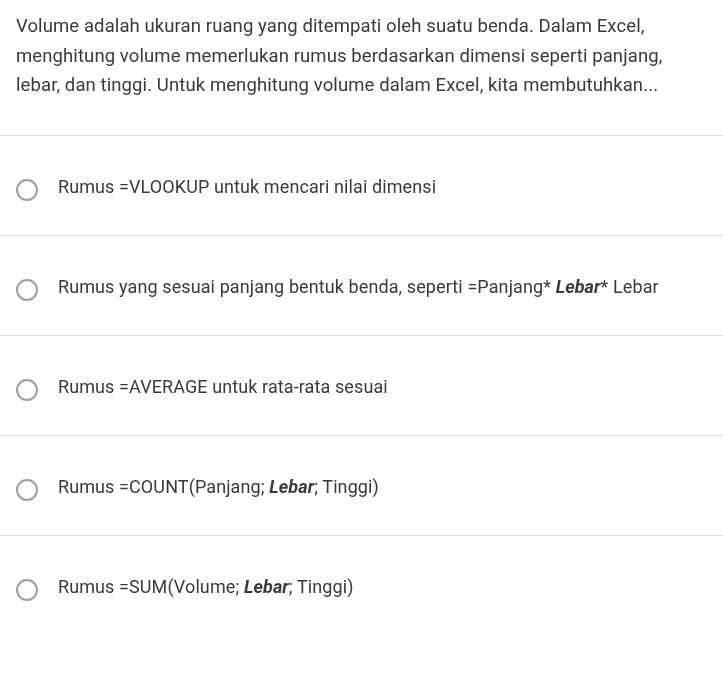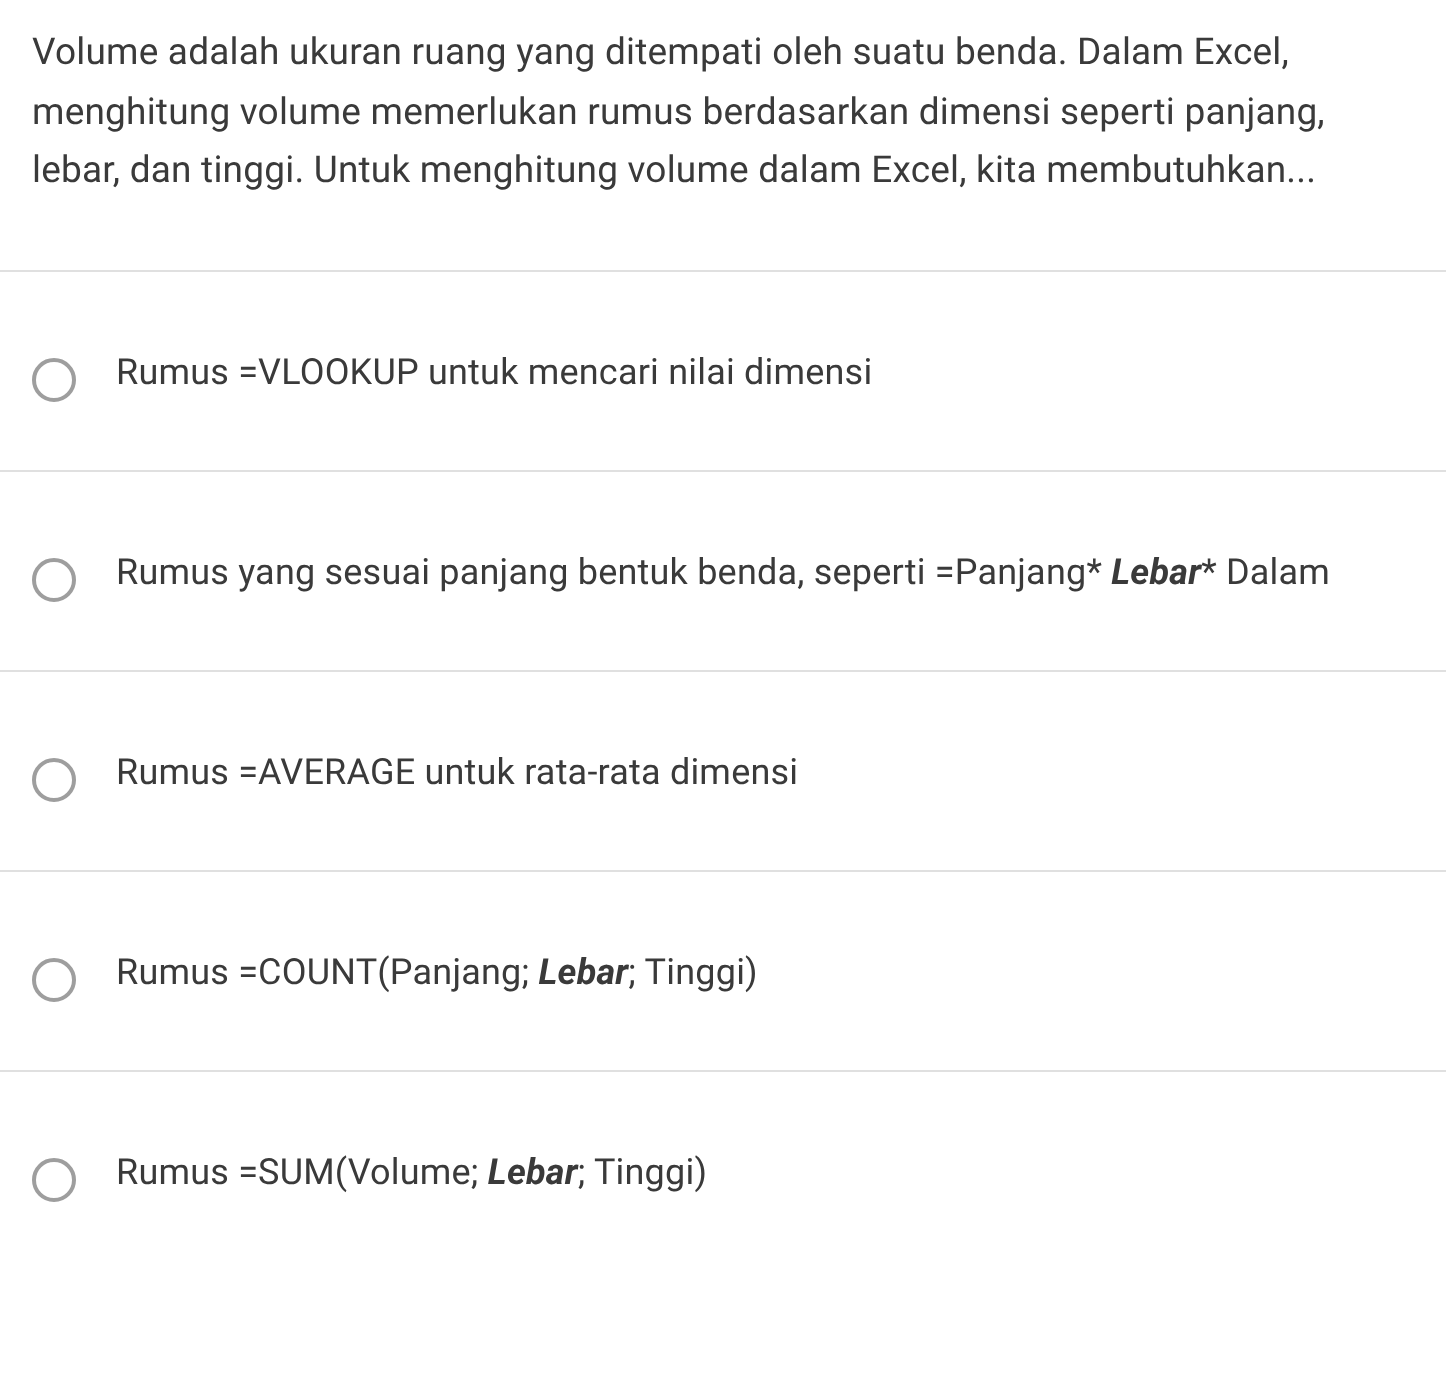--- a/index.html
+++ b/index.html
@@ -68,28 +68,28 @@
   <div class="option-row">
     <div class="radio"></div>
     <div class="option-text">
       <span class="prefix">Rumus =VLOOKUP untuk mencari nilai dimensi</span><span class="italic"></span><span class="suffix"></span>
     </div>
   </div>
 
   <div class="option-row">
     <div class="radio"></div>
     <div class="option-text">
-      <span class="prefix">Rumus yang sesuai panjang bentuk benda, seperti =Panjang* </span><span class="italic">Lebar</span><span class="suffix">* Dalam</span>
+      <span class="prefix">Rumus yang sesuai panjang bentuk benda, seperti =Panjang* </span><span class="italic">Lebar</span><span class="suffix">* Lebar</span>
     </div>
   </div>
 
   <div class="option-row">
     <div class="radio"></div>
     <div class="option-text">
-      <span class="prefix">Rumus =AVERAGE untuk rata-rata dimensi</span><span class="italic"></span><span class="suffix"></span>
+      <span class="prefix">Rumus =AVERAGE untuk rata-rata sesuai</span><span class="italic"></span><span class="suffix"></span>
     </div>
   </div>
 
   <div class="option-row">
     <div class="radio"></div>
     <div class="option-text">
       <span class="prefix">Rumus =COUNT(Panjang; </span><span class="italic">Lebar</span><span class="suffix">; Tinggi)</span>
     </div>
   </div>
 

